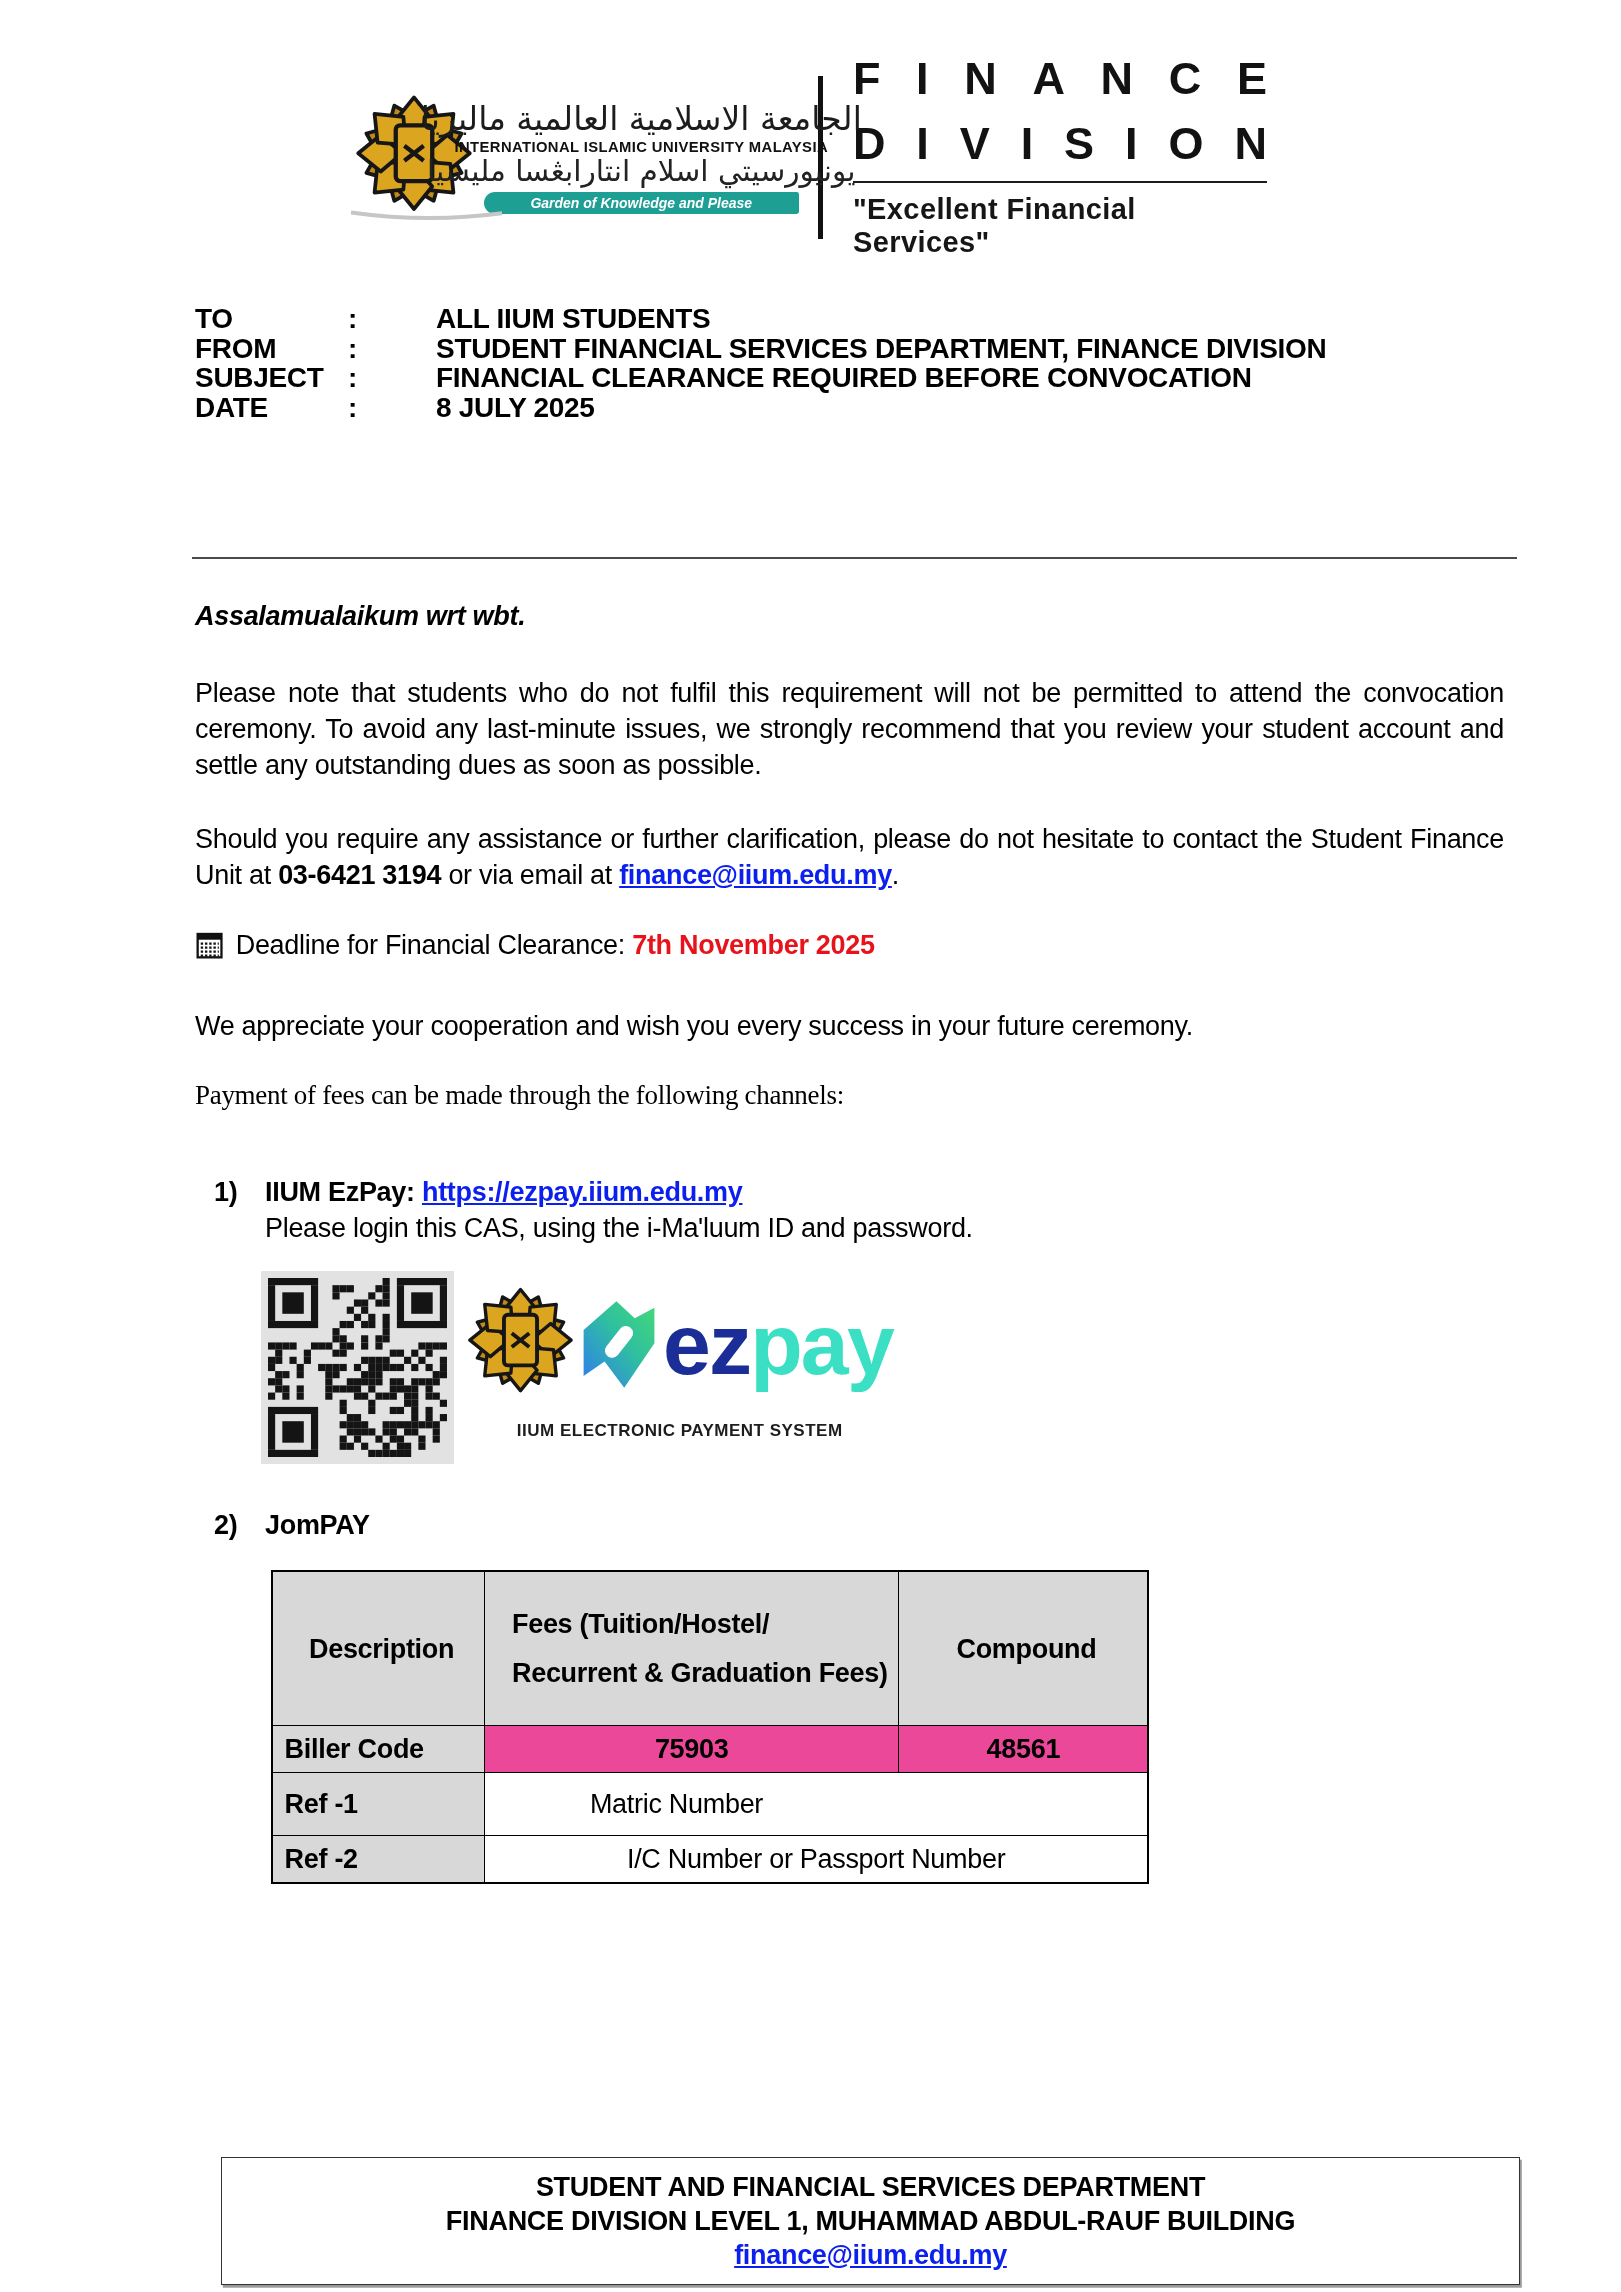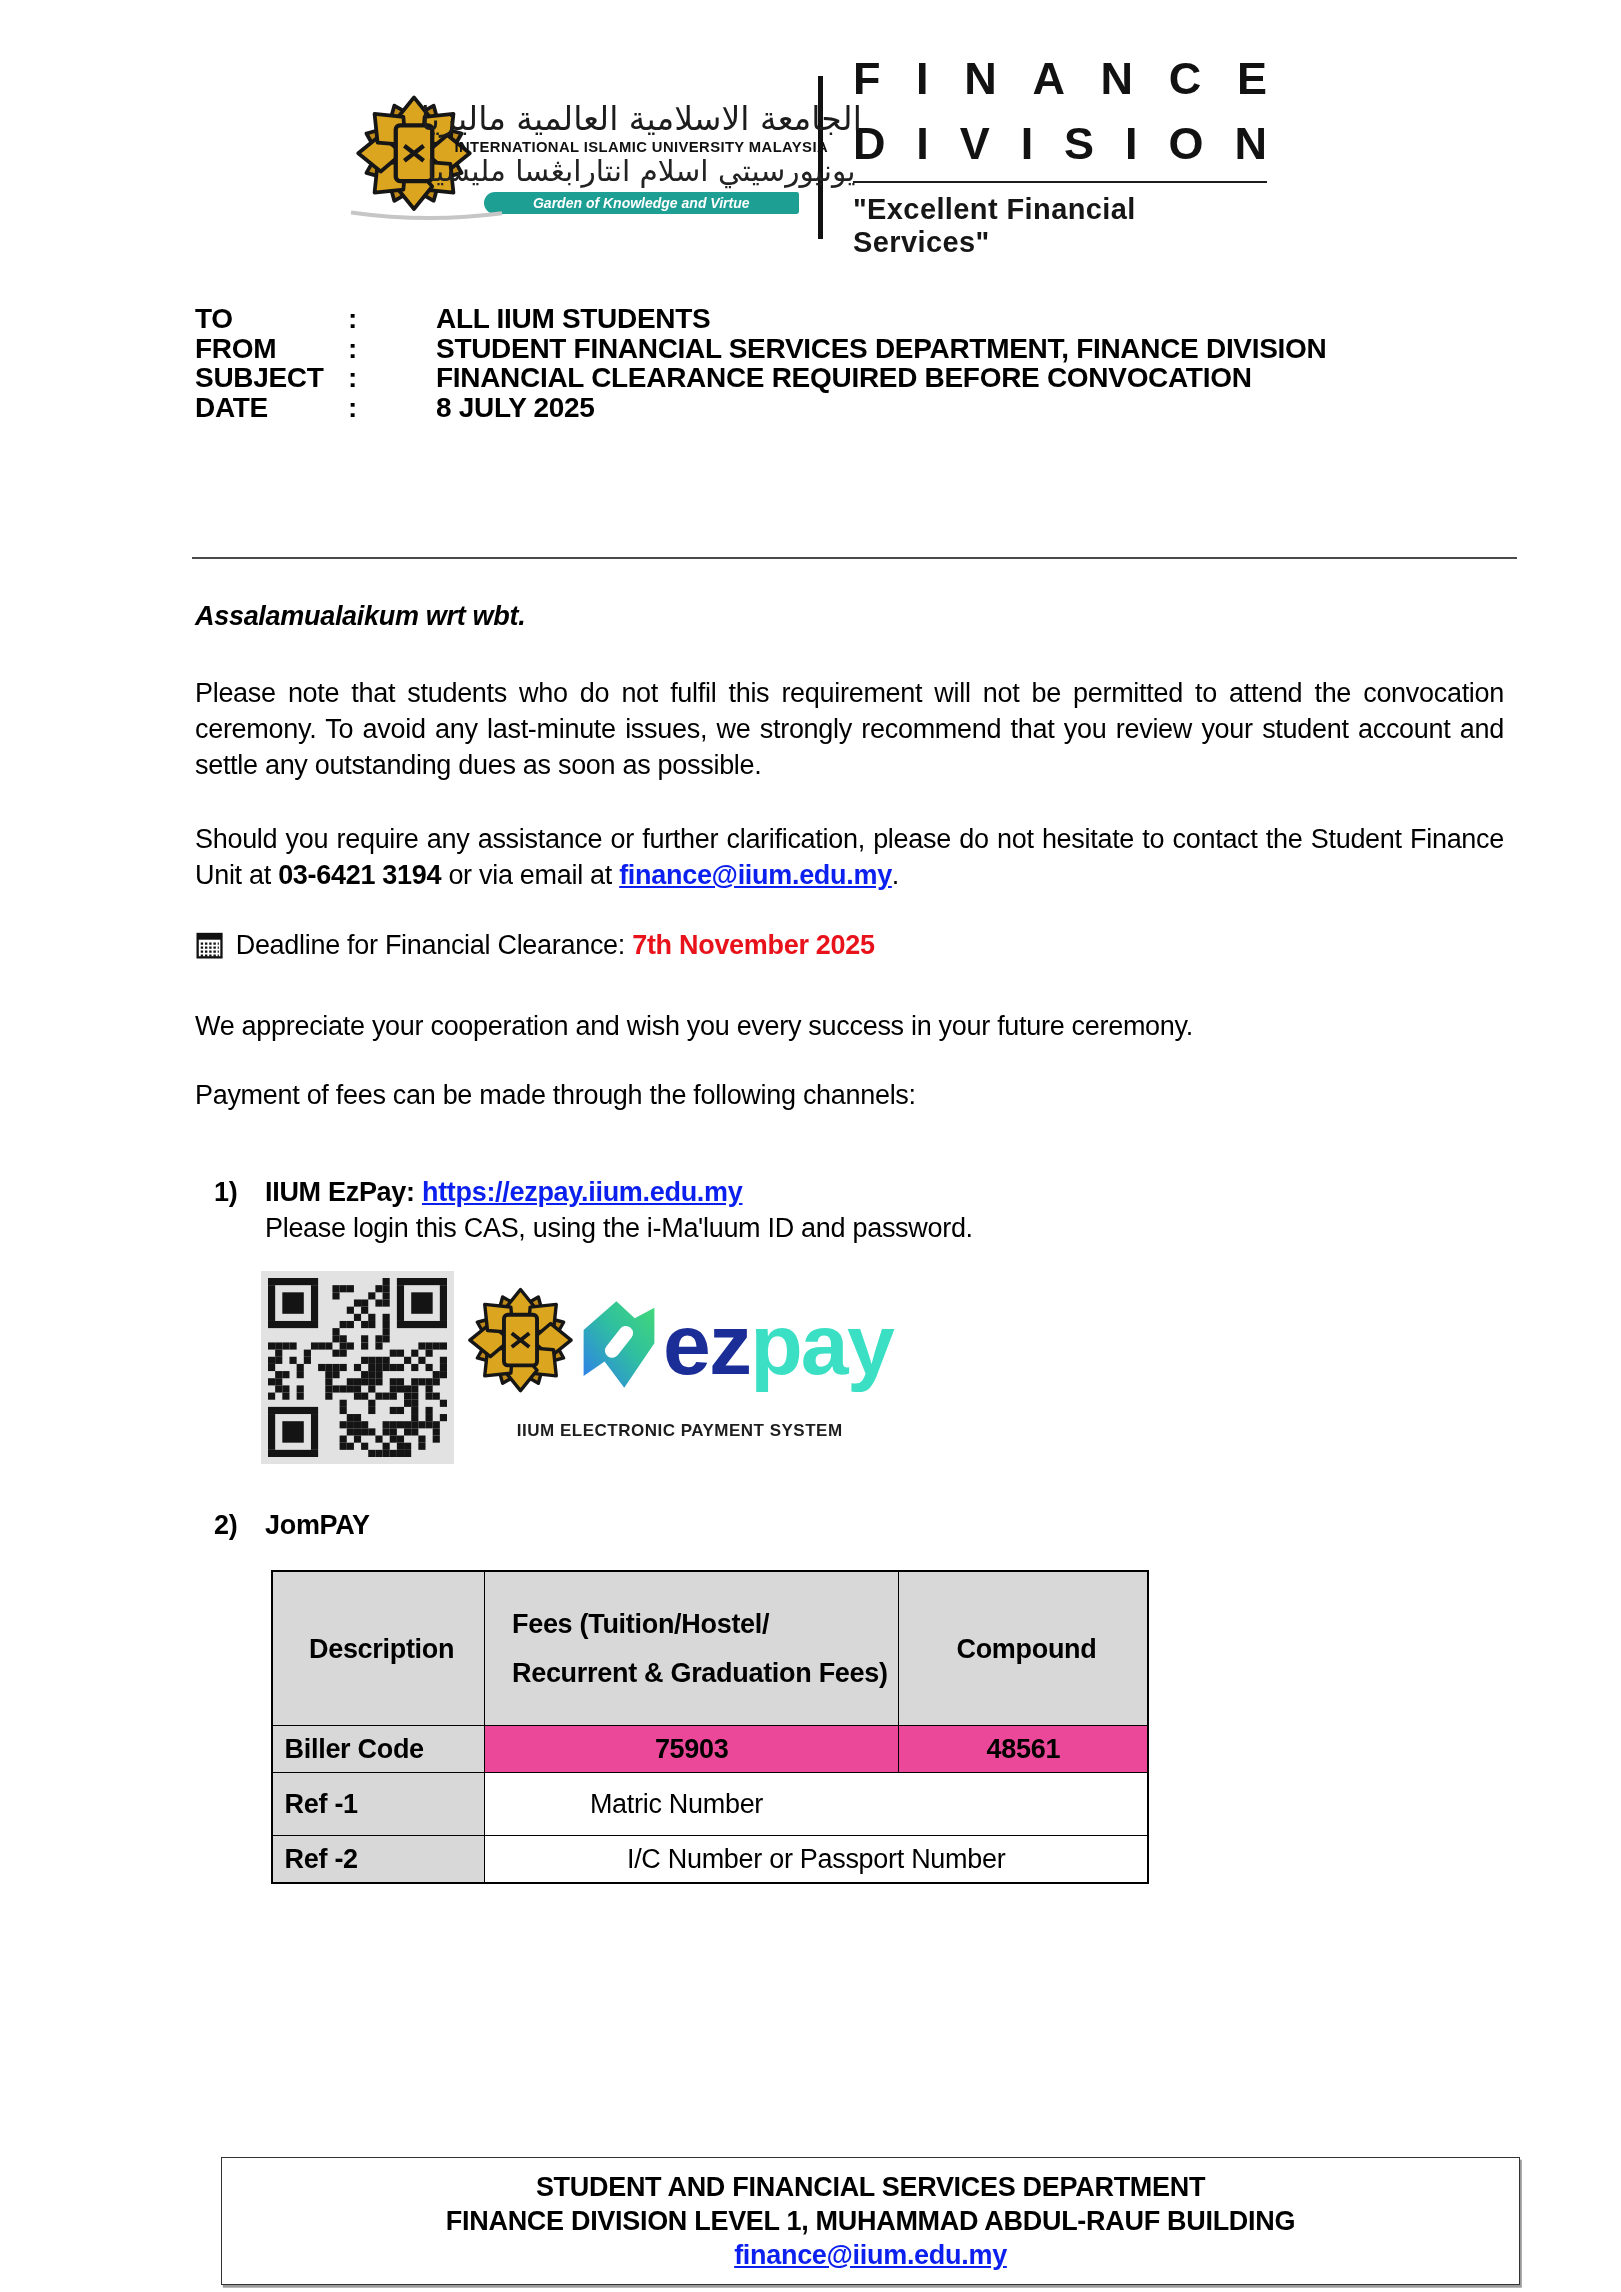--- a/index.html
+++ b/index.html
@@ -33,21 +33,21 @@
   
   .body-copy{position:absolute;top:598px;left:195px;width:1309px;font-size:27px;line-height:36px;letter-spacing:-0.3px;}
   .just{text-align:justify;}
   .salutation{font-weight:bold;font-style:italic;margin:0 0 41px 0;}
   .p1{margin:0 0 32px 0;}
   .p2{margin:0 0 38px 0;}
   .p3{margin:0 0 34px 0;}
   .cal-par{margin:0 0 36px 0;}
   .deadline-par{margin:0 0 45px 0;}
   .appreciate{margin:0 0 33px 0;}
-  .channels{margin:8px 0 61px 0;}
+  .channels{margin:8px 0 61px 0;font-family:Liberation Serif, serif;}
   b.ph{font-weight:bold;}
   a.lnk{color:var(--link_blue);font-weight:bold;text-decoration:underline;cursor:pointer;}
   .red-date{color:var(--red);font-weight:bold;}
   .cal{vertical-align:-6.3px;margin-right:10.7px;}
   
   .list-item{display:flex;padding-left:19px;margin:0 0 25px 0;}
   .list-item .num{width:51px;font-weight:bold;flex:0 0 51px;}
   .li-label{font-weight:bold;}
   
   .qr-row{display:flex;align-items:center;margin:0 0 43px 66px;}
@@ -120,21 +120,21 @@
         </defs>
         <use href="#iium-emblem-sym"></use>
       </svg>
       <svg class="swoosh" width="157" height="14.3" viewBox="0 0 175 16">
         <path d="M3 5 Q88 17 172 6" stroke="#c6c6c6" stroke-width="4.5" fill="none"></path>
       </svg>
       <div class="logo-text">
         <div class="logo-arabic">الجامعة الاسلامية العالمية ماليزيا</div>
         <div class="logo-english">INTERNATIONAL ISLAMIC UNIVERSITY MALAYSIA</div>
         <div class="logo-jawi">يونيورسيتي اسلام انتارابڠسا مليسيا</div>
-        <div class="garden-banner">Garden of Knowledge and Virtue</div>
+        <div class="garden-banner">Garden of Knowledge and Please</div>
       </div>
     </div>
     <div class="v-divider"></div>
     <div class="wordmark">
       <div class="ls-line letterspread">
           <span>F</span>
           <span>I</span>
           <span>N</span>
           <span>A</span>
           <span>N</span>

